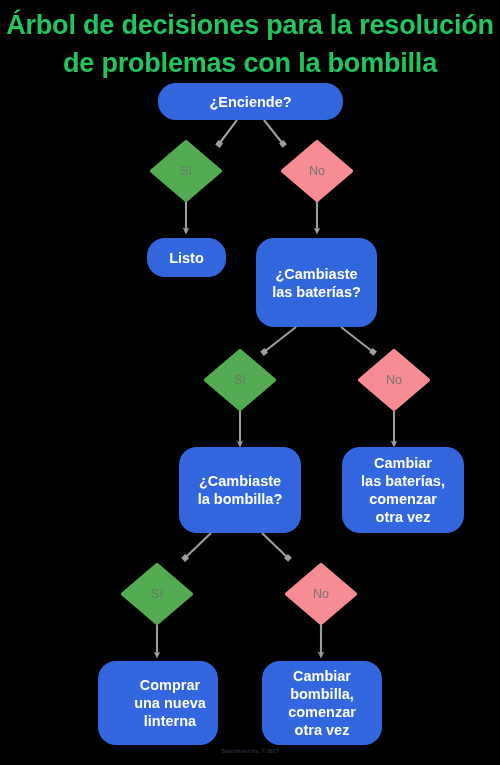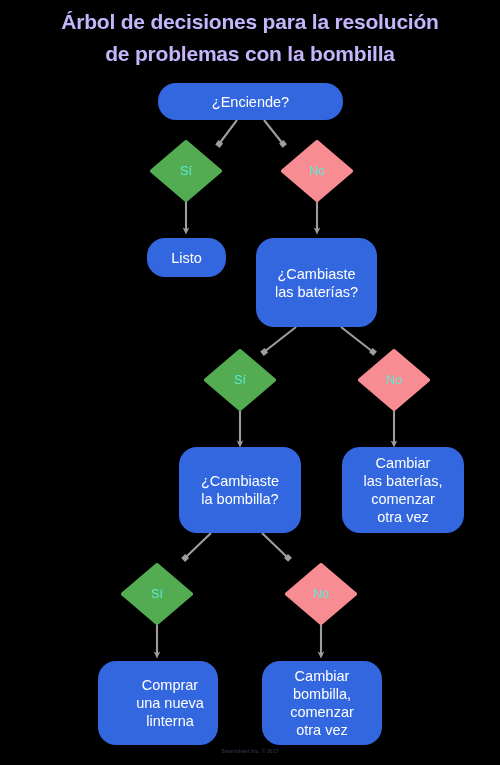--- a/index.html
+++ b/index.html
@@ -16,46 +16,46 @@
     font-family: "Liberation Sans", sans-serif;
   }
 
   
   #title {
     position: absolute;
     left: 0;
     top: 6px;
     width: 500px;
     text-align: center;
-    color: #c4b5fd;
+    color: #22c55e;
     font-family: "Liberation Sans", sans-serif;
     font-weight: bold;
-    font-size: 21px;
-    line-height: 32px;
+    font-size: 27px;
+    line-height: 38px;
     letter-spacing: -0.2px;
     white-space: pre-line;
   }
 
   
   .node {
     position: absolute;
     box-sizing: border-box;
     display: flex;
     align-items: center;
     justify-content: center;
     text-align: center;
   }
 
   .box {
     background: #3367e0;
     border-radius: 18px;
     color: #ffffff;
     font-size: 14.5px;
     line-height: 18px;
-    font-weight: normal;
+    font-weight: bold;
     padding: 4px 8px;
     white-space: pre-line;
   }
 
   .diamond-wrap {
     position: absolute;
   }
   .diamond {
     position: absolute;
     left: 0;
@@ -65,21 +65,21 @@
   }
   .diamond-label {
     position: absolute;
     left: 0;
     top: 0;
     width: 100%;
     height: 100%;
     display: flex;
     align-items: center;
     justify-content: center;
-    color: #5eead4;
+    color: #737373;
     font-size: 12.5px;
     line-height: 14px;
     pointer-events: none;
   }
 
   
   #edges {
     position: absolute;
     left: 0;
     top: 0;

